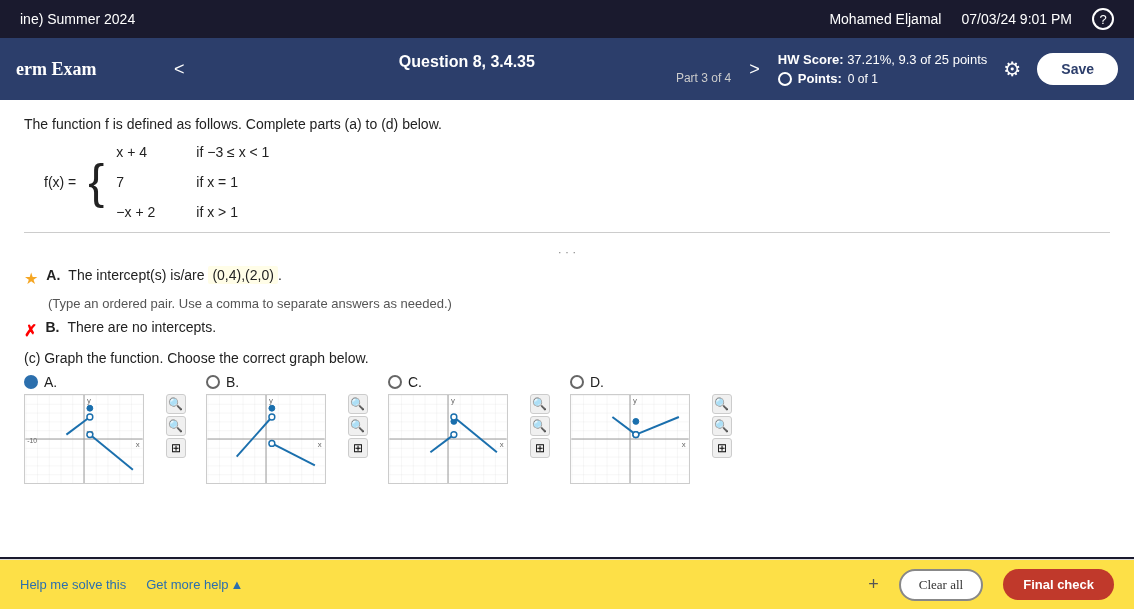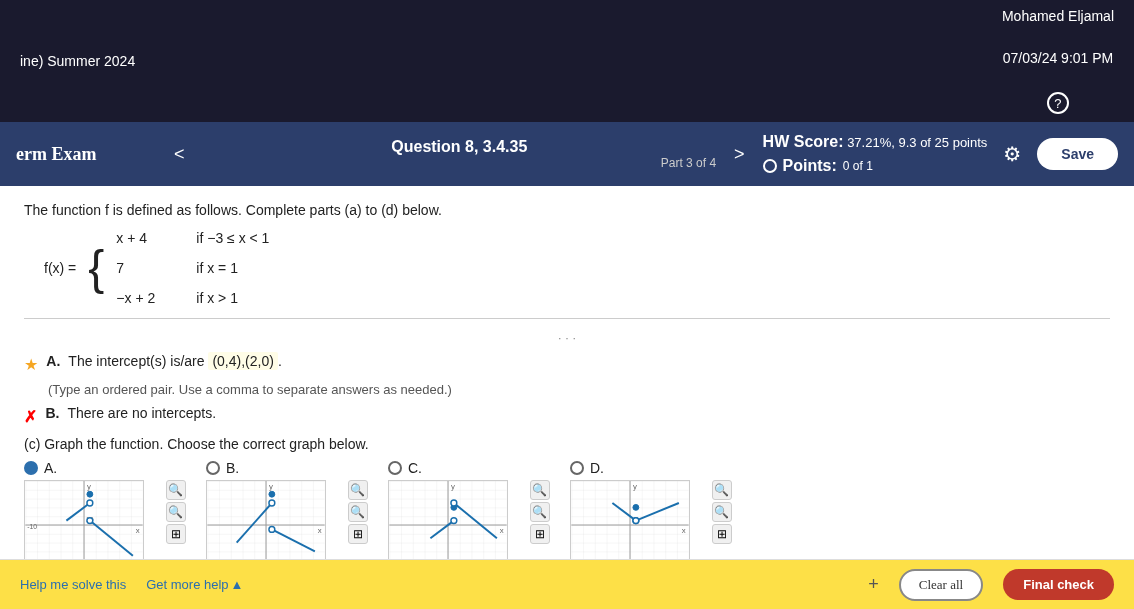--- a/index.html
+++ b/index.html
@@ -17,22 +17,21 @@
       color: white;
       display: flex;
       justify-content: space-between;
       align-items: center;
       padding: 8px 20px;
       font-size: 14px;
     }
     .top-bar-right {
       display: flex;
       align-items: center;
-      gap: 26px;
-      flex-direction: column;
+      gap: 20px;
     }
     .header-band {
       background: #2c3e6b;
       color: white;
       display: flex;
       align-items: center;
       padding: 8px 16px;
       gap: 10px;
       min-height: 62px;
     }
@@ -61,21 +60,21 @@
       gap: 16px;
       min-width: 280px;
       justify-content: flex-end;
     }
     .score-info {
       font-size: 13px;
       line-height: 1.5;
     }
     .score-label {
       font-weight: bold;
-      font-size: 16px;
+      font-size: 13px;
     }
     .points-row {
       display: flex;
       align-items: center;
       gap: 6px;
       font-size: 12px;
     }
     .circle-icon {
       width: 14px;
       height: 14px;

